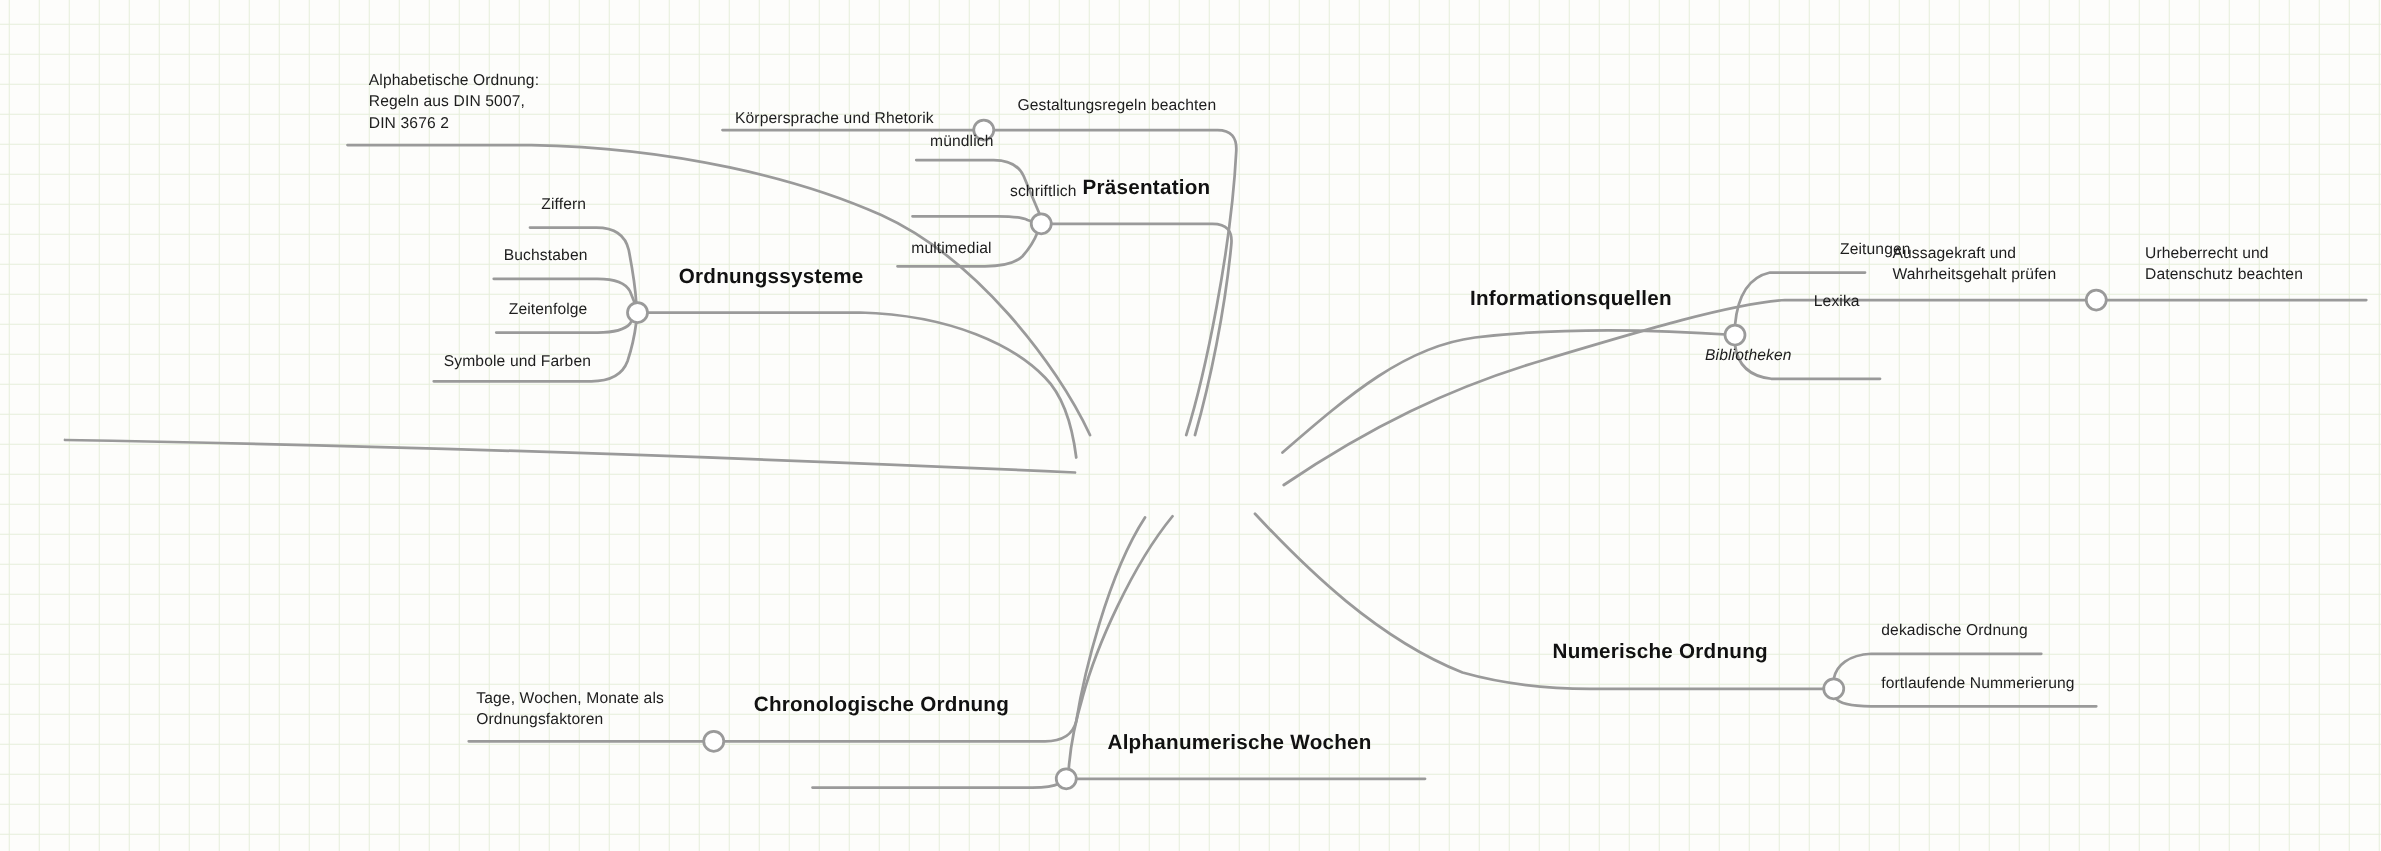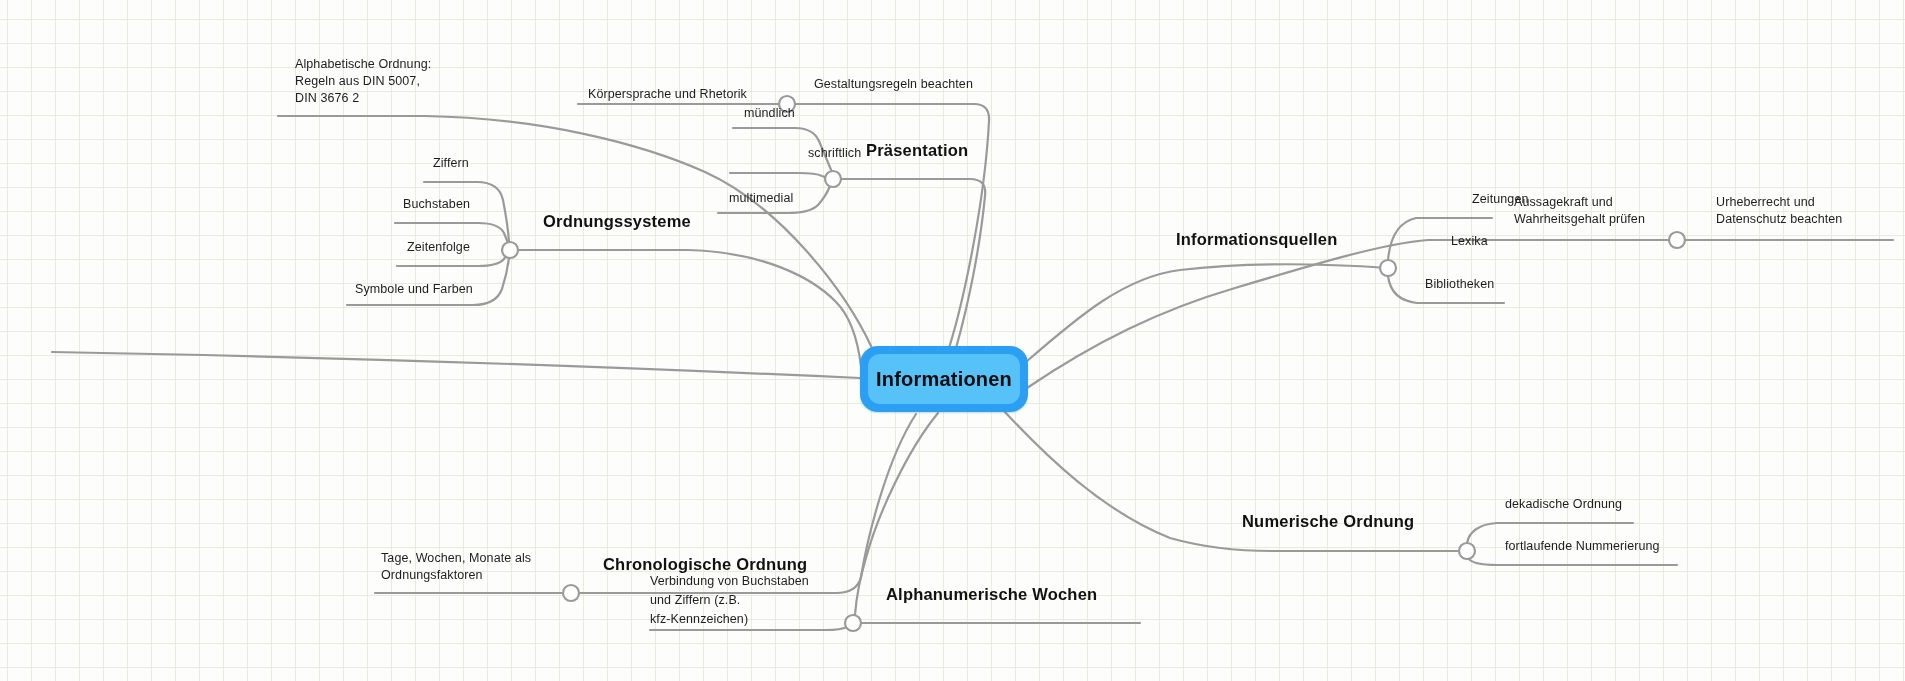--- a/index.html
+++ b/index.html
@@ -114,38 +114,30 @@
   <div class="topic" style="left:355px;top:281px;">Symbole und Farben</div>
   <div class="branch-label" style="left:543px;top:212px;">Ordnungssysteme</div>
 
   <div class="topic" style="left:295px;top:56px;">Alphabetische Ordnung:
 Regeln aus DIN 5007,
 DIN 3676 2</div>
 
   <div class="branch-label" style="left:1176px;top:230px;">Informationsquellen</div>
   <div class="topic" style="left:1425px;top:191px;padding-left:47px;">Zeitungen</div>
   <div class="topic" style="left:1425px;top:233px;margin-left:26px;">Lexika</div>
-  <div class="topic" style="left:1425px;top:276px;">Bibliotheken</div>
+  <div class="topic" style="left:1364px;top:276px;font-style:italic;">Bibliotheken</div>
   <div class="topic" style="left:1514px;top:194px;">Aussagekraft und
 Wahrheitsgehalt prüfen</div>
   <div class="topic" style="left:1716px;top:194px;">Urheberrecht und
 Datenschutz beachten</div>
 
   <div class="branch-label" style="left:1242px;top:512px;">Numerische Ordnung</div>
   <div class="topic" style="left:1505px;top:496px;">dekadische Ordnung</div>
   <div class="topic" style="left:1505px;top:538px;">fortlaufende Nummerierung</div>
 
   <div class="branch-label" style="left:603px;top:555px;">Chronologische Ordnung</div>
   <div class="topic" style="left:381px;top:550px;">Tage, Wochen, Monate als
 Ordnungsfaktoren</div>
 
   <div class="branch-label" style="left:886px;top:585px;">Alphanumerische Wochen</div>
-  <div class="topic verbindung" style="left:650px;top:572px;">Verbindung von Buchstaben
-und Ziffern (z.B.
-kfz-Kennzeichen)</div>
 
-  <div class="central">
-    <div class="inner">
-      <span>Informationen</span>
-    </div>
-  </div>
 
 </div>
 
 </body></html>

